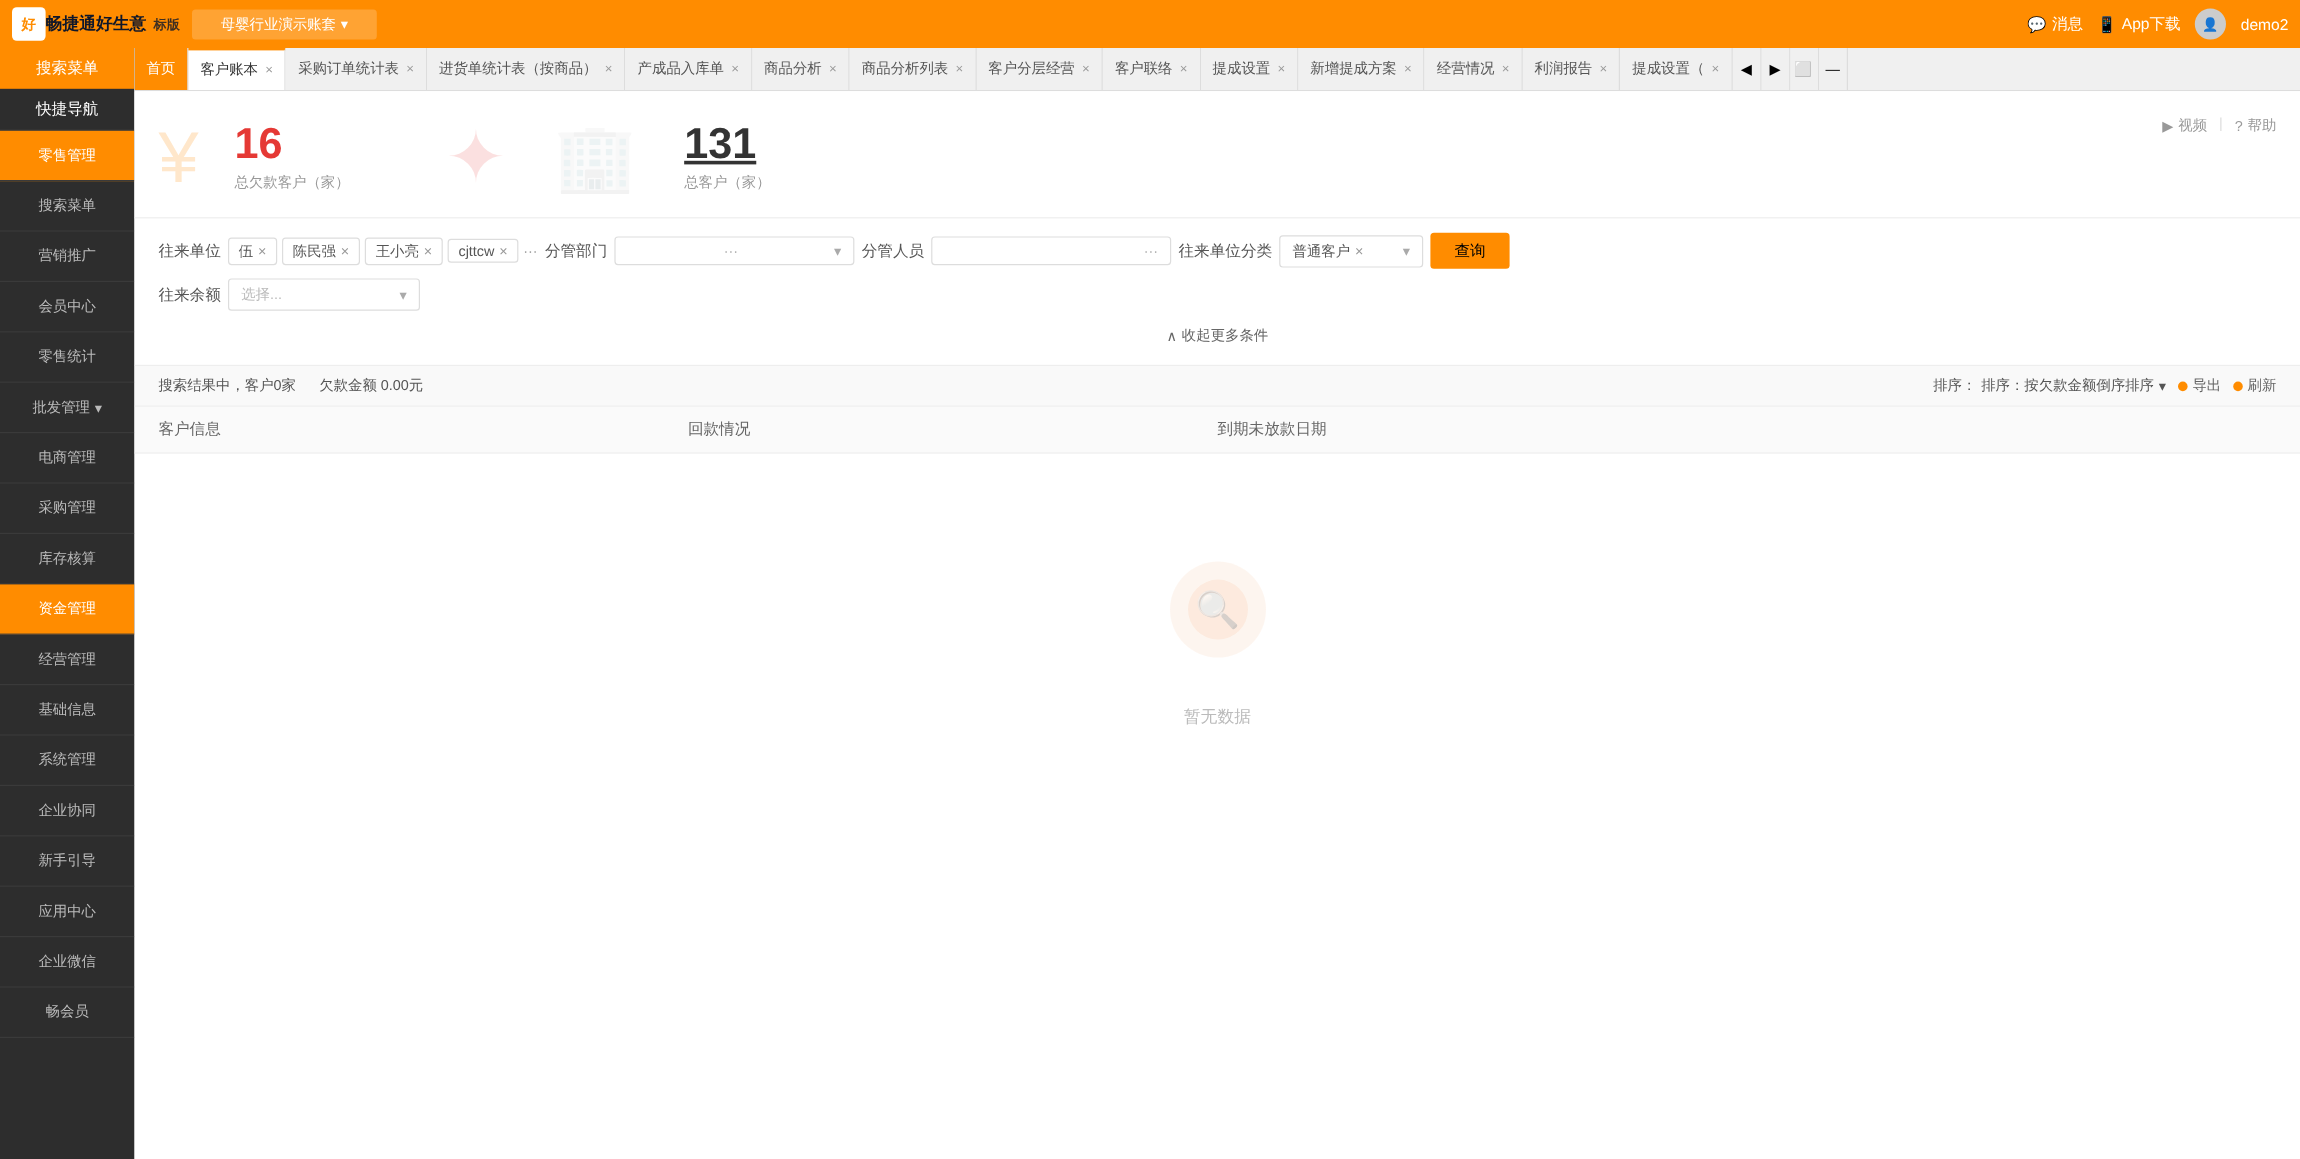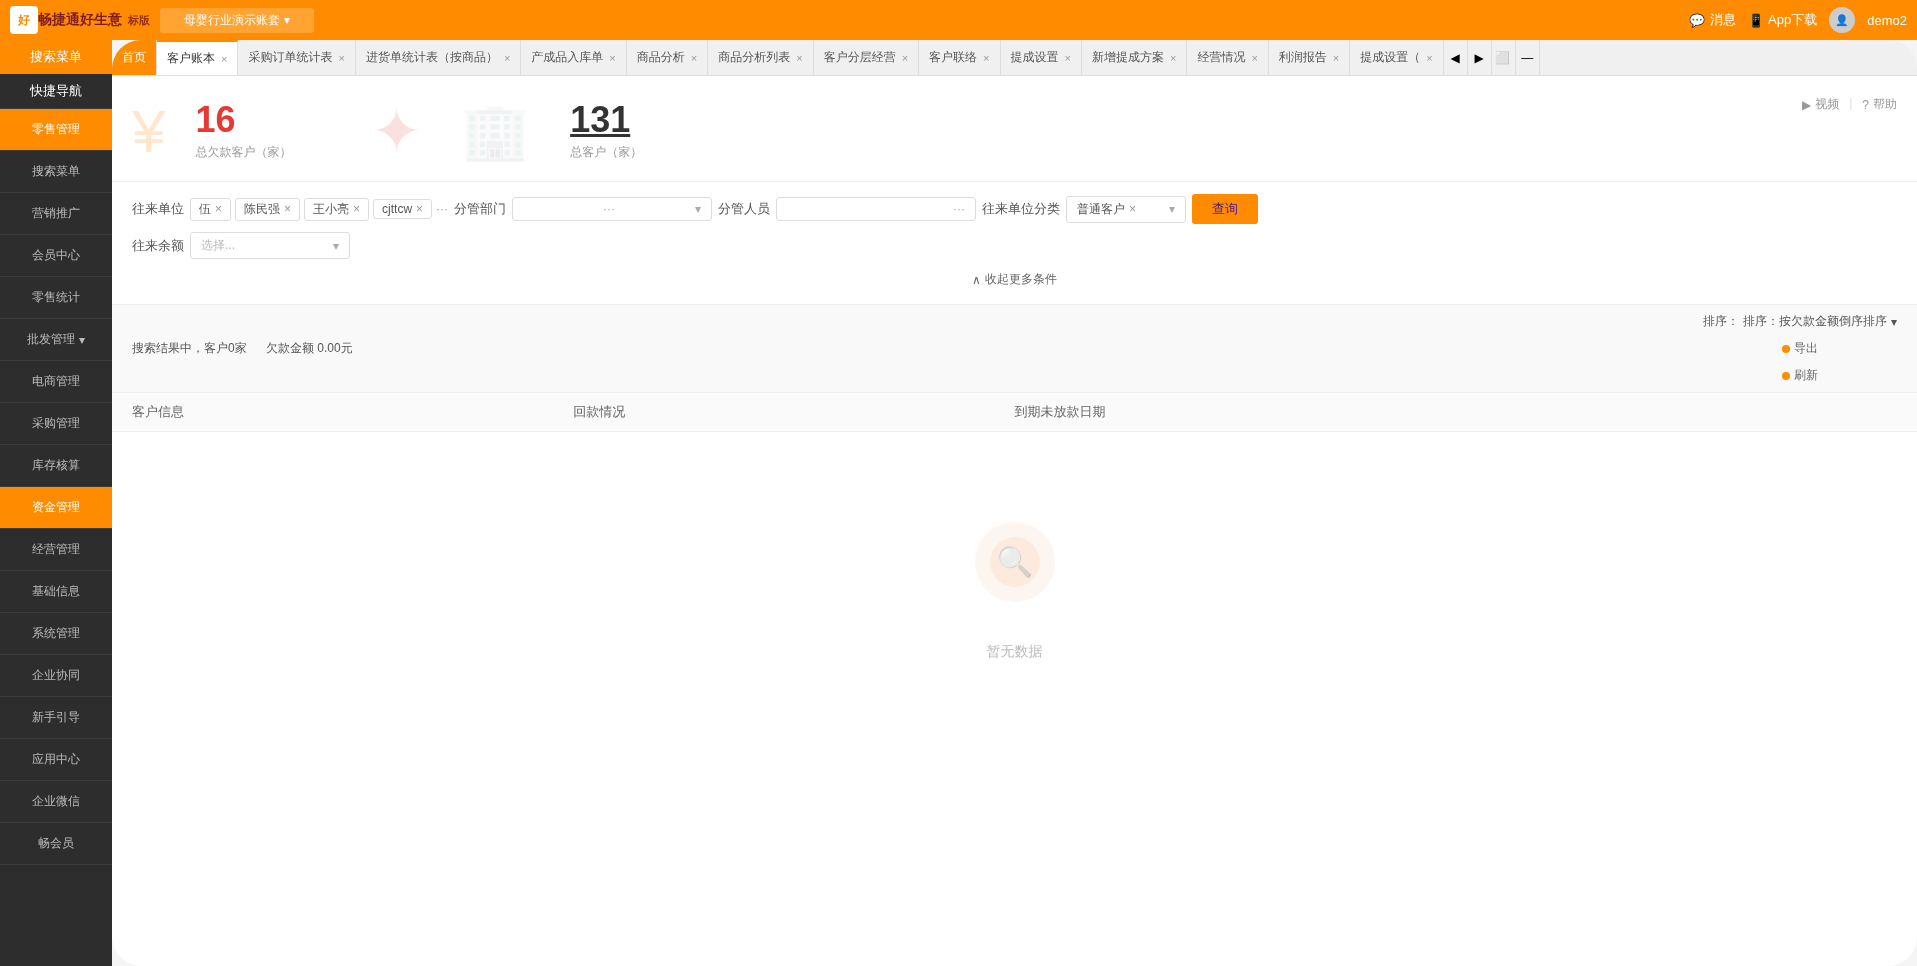--- a/index.html
+++ b/index.html
@@ -3,26 +3,26 @@
   <meta charset="utf-8">
   <style>
     * { box-sizing: border-box; margin: 0; padding: 0; }
     body { font-family: 'Microsoft YaHei', Arial, sans-serif; font-size: 13px; background: #f5f5f5; overflow: hidden; height: 966px; }
 
     
     .app-wrapper { display: flex; flex-direction: column; height: 966px; }
     .top-bar { height: 40px; background: #ff8c00; display: flex; align-items: center; padding: 0 10px; flex-shrink: 0; }
     .main-layout { display: flex; flex: 1; overflow: hidden; }
     .sidebar { width: 112px; background: #2d2d2d; color: #ccc; display: flex; flex-direction: column; flex-shrink: 0; overflow-y: auto; }
-    .content-area { flex: 1; display: flex; flex-direction: column; overflow: hidden; border-radius: 29px; }
+    .content-area { flex: 1; display: flex; flex-direction: column; overflow: hidden; }
     .tab-bar { height: 36px; background: #f0f0f0; display: flex; align-items: center; border-bottom: 1px solid #ddd; flex-shrink: 0; overflow: hidden; }
     .main-content { flex: 1; overflow-y: auto; background: #fff; }
 
     
-    .top-bar-logo { color: #7f1d1d; font-size: 14px; font-weight: bold; display: flex; align-items: center; gap: 6px; }
+    .top-bar-logo { color: #0f172a; font-size: 14px; font-weight: bold; display: flex; align-items: center; gap: 6px; }
     .logo-icon { width: 28px; height: 28px; background: #fff; border-radius: 4px; display: flex; align-items: center; justify-content: center; color: #ff8c00; font-weight: bold; font-size: 12px; }
     .top-bar-select { margin-left: 10px; background: rgba(255,255,255,0.2); border: none; color: #fff; padding: 4px 24px; border-radius: 3px; font-size: 12px; display: flex; align-items: center; gap: 4px; cursor: pointer; }
     .top-bar-right { margin-left: auto; display: flex; align-items: center; gap: 12px; color: #fff; font-size: 13px; }
     .top-bar-btn { display: flex; align-items: center; gap: 4px; cursor: pointer; color: #fff; }
     .avatar { width: 26px; height: 26px; border-radius: 50%; background: #ccc; display: flex; align-items: center; justify-content: center; font-size: 11px; color: #333; overflow: hidden; }
 
     
     .sidebar-search { padding: 8px; background: #ff8c00; color: #fff; text-align: center; font-size: 13px; cursor: pointer; }
     .sidebar-nav { padding: 8px; color: #fff; text-align: center; font-size: 13px; cursor: pointer; border-bottom: 1px solid #3d3d3d; }
     .sidebar-item { padding: 12px 8px; text-align: center; font-size: 12px; color: #bbb; cursor: pointer; border-bottom: 1px solid #3a3a3a; }
@@ -48,26 +48,26 @@
     .filter-section { padding: 12px 20px; background: #fff; border-bottom: 1px solid #eee; }
     .filter-row { display: flex; align-items: center; gap: 6px; flex-wrap: wrap; margin-bottom: 8px; }
     .filter-label { font-size: 13px; color: #555; white-space: nowrap; }
     .filter-tags { display: flex; align-items: center; gap: 4px; flex-wrap: wrap; }
     .filter-tag { display: inline-flex; align-items: center; gap: 4px; background: #fff; border: 1px solid #ddd; padding: 2px 8px; border-radius: 3px; font-size: 12px; color: #555; }
     .filter-tag .x { cursor: pointer; color: #999; }
     .filter-more { color: #999; font-size: 12px; cursor: pointer; }
     .filter-select { display: flex; align-items: center; gap: 4px; border: 1px solid #ddd; padding: 4px 10px; border-radius: 3px; font-size: 12px; color: #555; min-width: 120px; cursor: pointer; }
     .filter-select-wide { min-width: 200px; }
     .filter-select .arrow { color: #aaa; margin-left: auto; }
-    .filter-btn-query { background: #ff8c00; color: #4c1d95; border: none; padding: 6px 20px; border-radius: 3px; cursor: pointer; font-size: 13px; }
+    .filter-btn-query { background: #ff8c00; color: #000000; border: none; padding: 6px 20px; border-radius: 3px; cursor: pointer; font-size: 13px; }
     .collapse-btn { display: flex; align-items: center; gap: 4px; color: #666; font-size: 12px; cursor: pointer; justify-content: center; padding: 4px 0; }
 
     
     .results-bar { display: flex; align-items: center; justify-content: space-between; padding: 8px 20px; background: #f9f9f9; border-bottom: 1px solid #eee; font-size: 12px; color: #555; }
-    .results-right { display: flex; align-items: center; gap: 10px; flex-direction: column; }
+    .results-right { display: flex; align-items: center; gap: 10px; }
     .sort-select { display: flex; align-items: center; gap: 4px; color: #555; cursor: pointer; }
     .results-action-btn { display: flex; align-items: center; gap: 4px; color: #666; cursor: pointer; }
     .results-action-btn .dot { width: 8px; height: 8px; border-radius: 50%; background: #ff8c00; display: inline-block; }
 
     
     .table-header { display: grid; grid-template-columns: 2fr 2fr 2fr 2fr; padding: 10px 20px; background: #fafafa; border-bottom: 1px solid #eee; font-size: 13px; color: #666; }
     .empty-state { display: flex; flex-direction: column; align-items: center; justify-content: center; padding: 80px 0; color: #bbb; font-size: 14px; }
     .empty-icon { font-size: 80px; margin-bottom: 12px; opacity: 0.4; }
 
     

